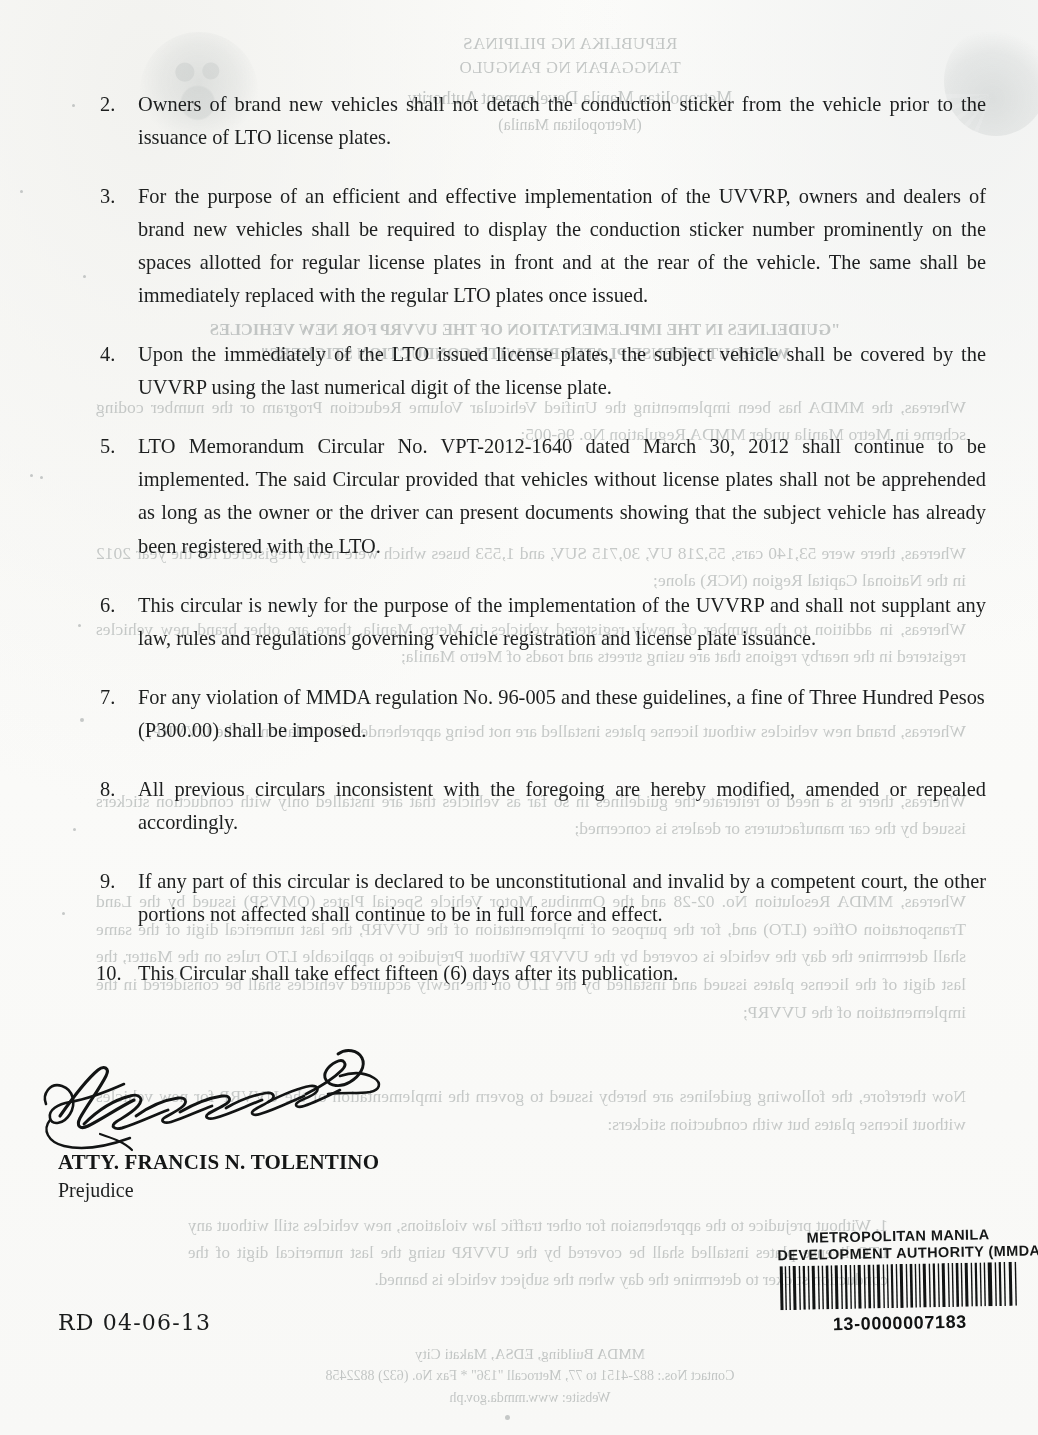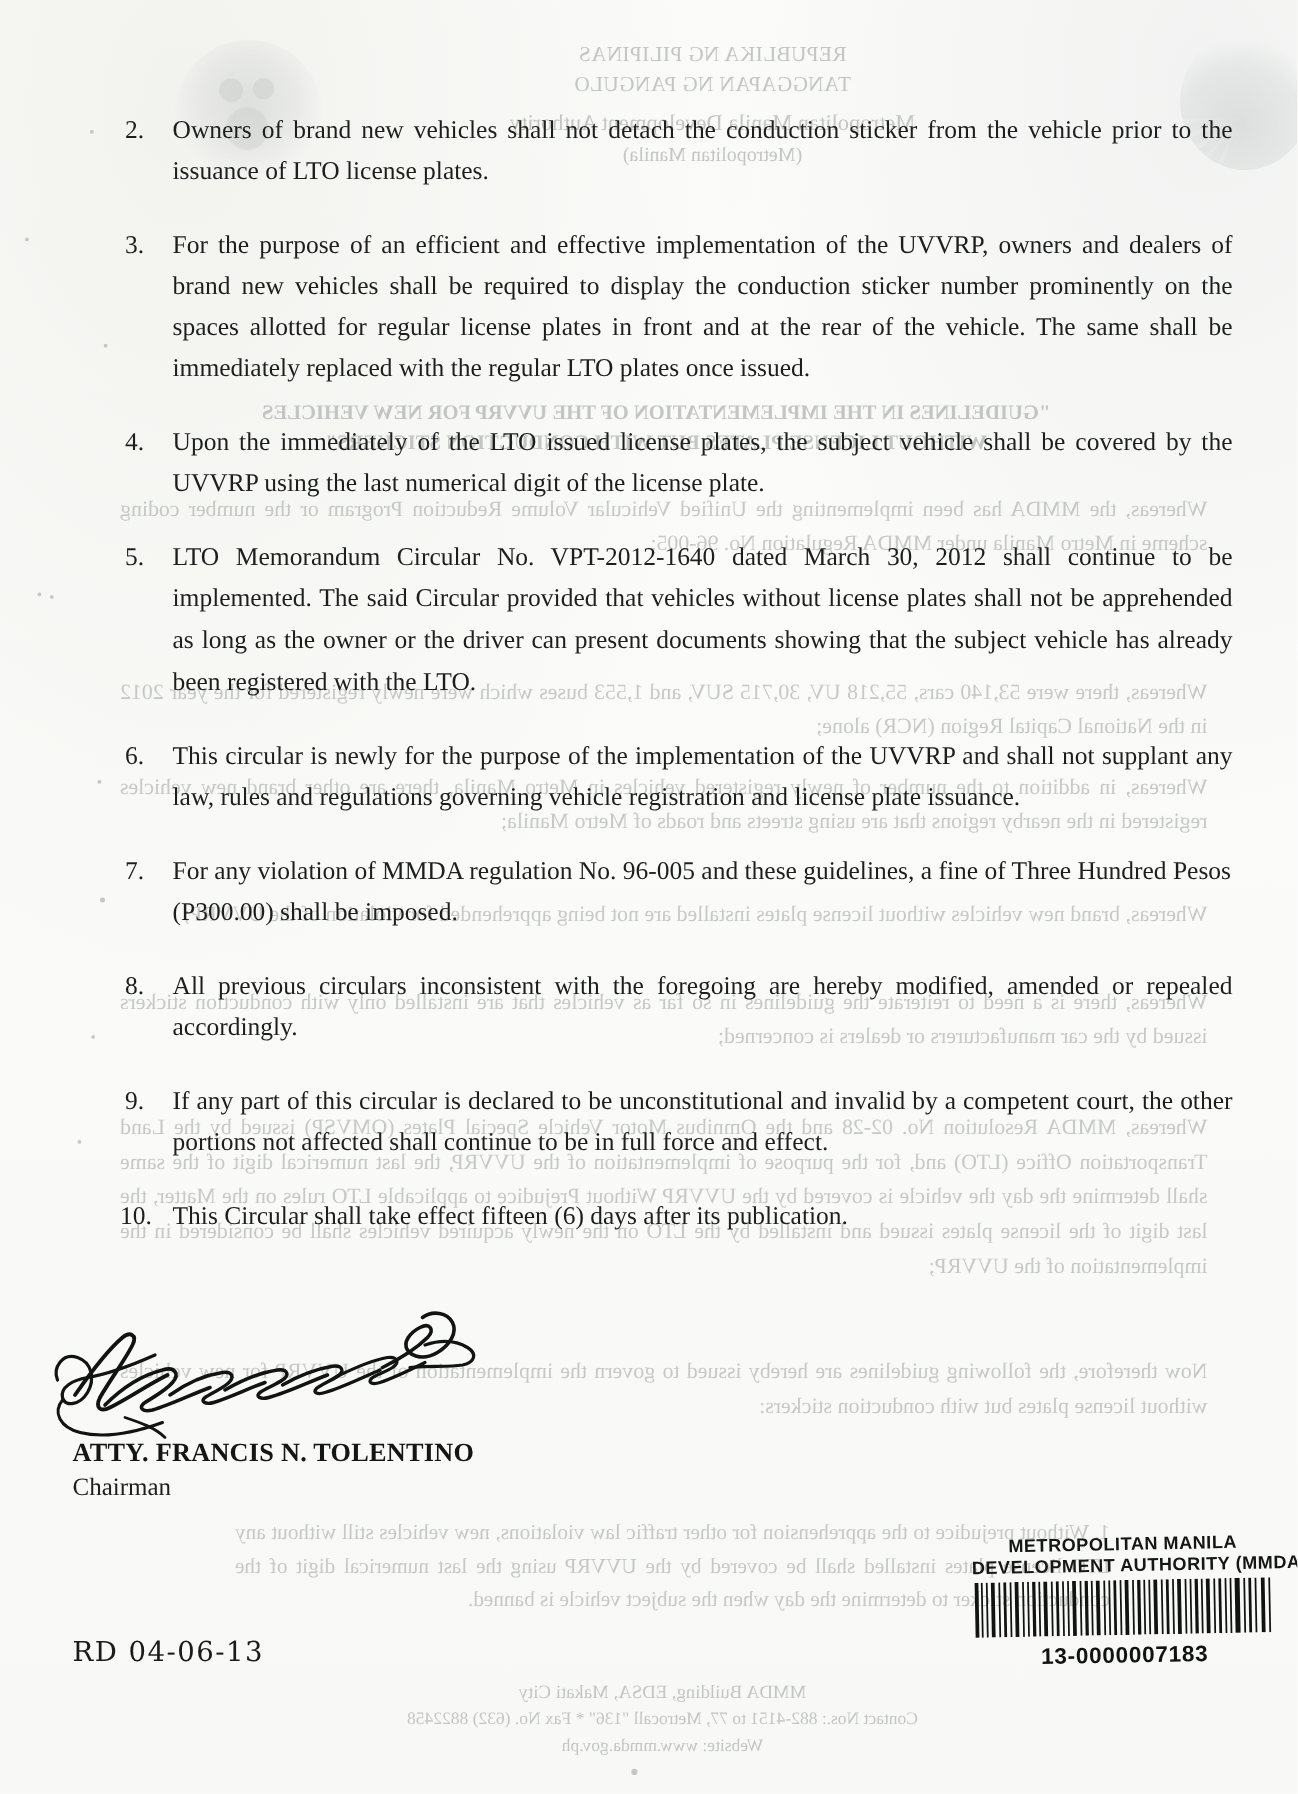--- a/index.html
+++ b/index.html
@@ -284,21 +284,21 @@
         <path d="M228,60 C244,52 258,46 270,44 C278,43 280,48 274,52 C268,56 260,58 257,61
                  C254,64 258,66 264,64 C276,60 288,54 300,48" stroke-width="2.6"></path>
         <path d="M266,52 C282,44 294,36 302,28 C308,22 304,16 296,20 C288,24 282,32 286,38
                  C290,44 300,46 310,40 C320,34 326,24 322,16 C318,8 306,6 298,12" stroke-width="2.9"></path>
         <path d="M300,34 C312,30 324,30 334,36 C342,41 340,48 330,50 C318,52 302,50 288,52" stroke-width="2.6"></path>
         <path d="M10,78 C2,88 8,100 24,104 C44,109 68,104 90,96" stroke-width="2.4"></path>
         <path d="M60,92 C72,96 84,100 92,108" stroke-width="2.2"></path>
       </g>
     </svg>
     <div class="sig-name">ATTY. FRANCIS N. TOLENTINO</div>
-    <div class="sig-title">Chairman</div>
+    <div class="sig-title">Prejudice</div>
   </div>
 
   <div class="handwritten">RD 04-06-13</div>
 
   <div class="stamp">
     <div class="stamp-l1">METROPOLITAN MANILA</div>
     <div class="stamp-l2">DEVELOPMENT AUTHORITY (MMDA)</div>
     <svg class="barcode" viewBox="0 0 242 44" preserveAspectRatio="none">
       <g fill="#111313">
         <rect x="2" y="0" width="3" height="44"></rect>

